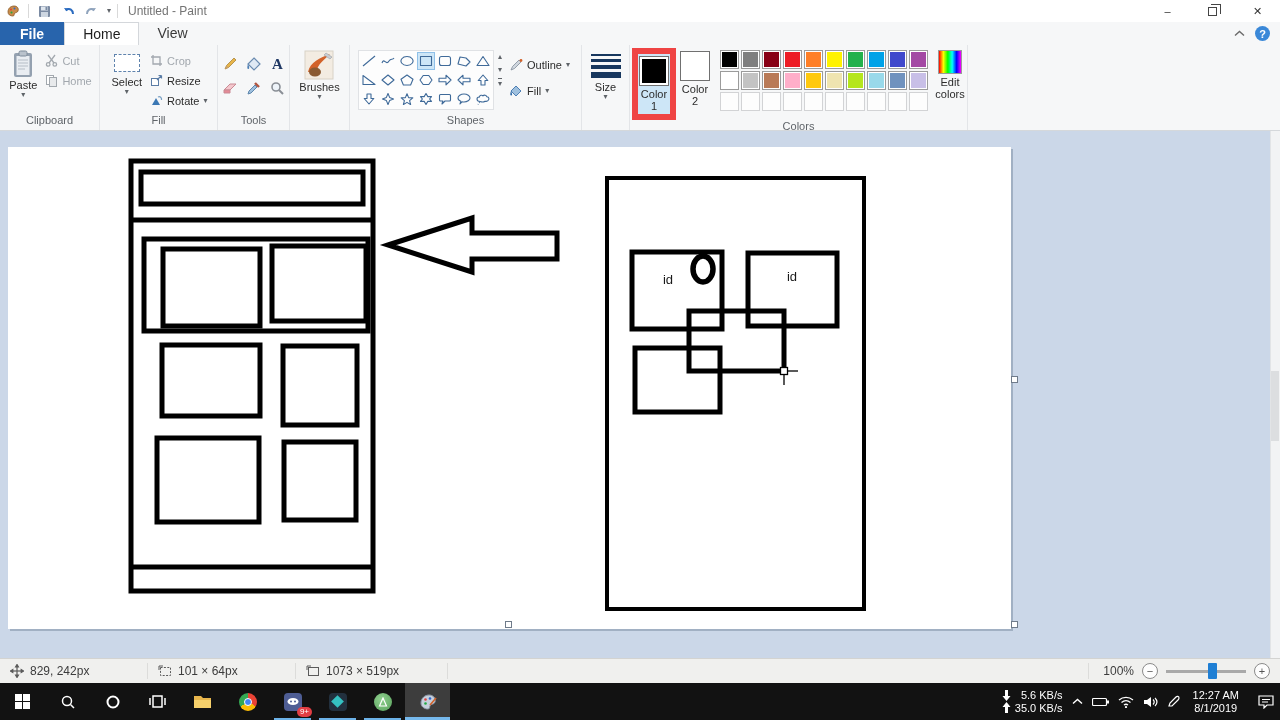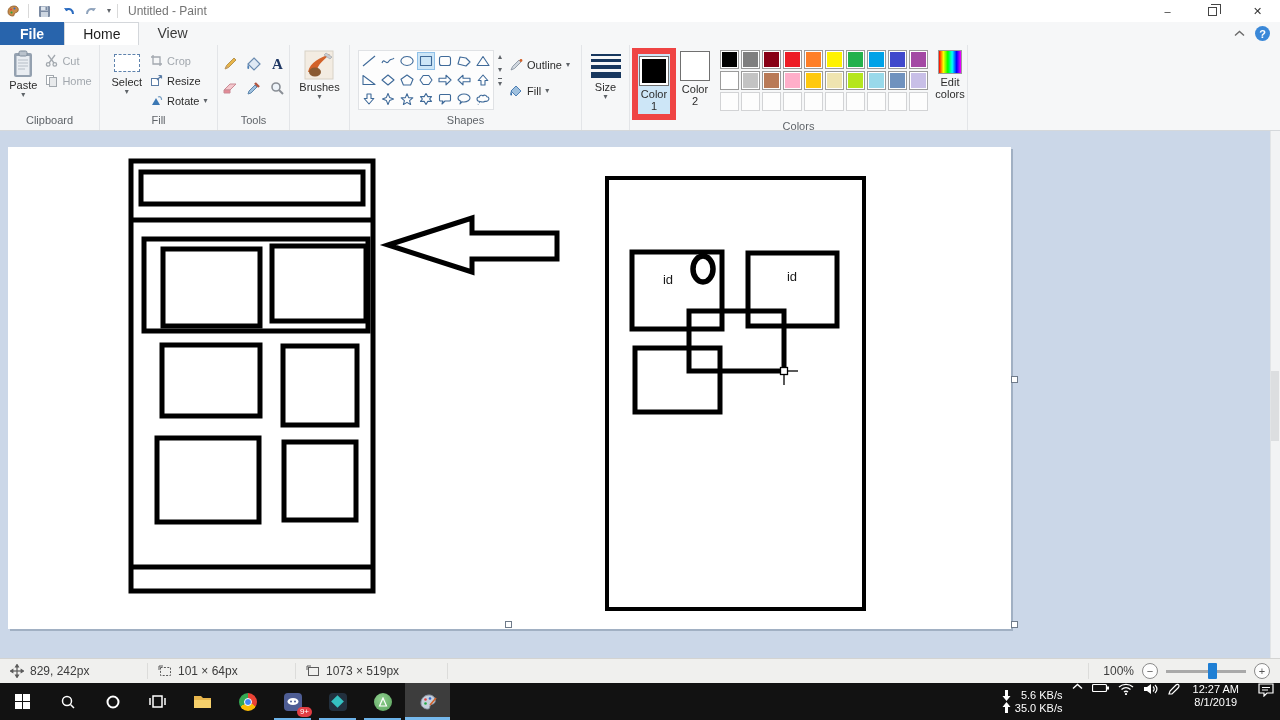--- a/index.html
+++ b/index.html
@@ -90,21 +90,21 @@
   .zthumb { position:absolute; left:42px; top:-7px; width:9px; height:16px; background:#1f7fd4; border-radius:1px; }
 
   
   .taskbar { position:absolute; top:683px; left:0; right:0; height:37px; background:#121212;
     display:flex; align-items:stretch; }
   .tbicons { display:flex; }
   .tbcell { width:45px; display:flex; align-items:center; justify-content:center; position:relative; }
   .tbcell.active { background:#3d3d3d; }
   .runline { position:absolute; bottom:0; left:4px; right:4px; height:2px; background:#6cb2e8; }
   .tbcell.active .runline { left:0; right:0; height:3px; background:#76b9ed; }
-  .tray { margin-left:auto; display:flex; gap:9px; padding-right:6px; color:#fff; }
+  .tray { margin-left:auto; display:flex; align-items:center; gap:9px; padding-right:6px; color:#fff; }
   .net { display:flex; align-items:center; gap:4px; }
   .netcol { display:flex; flex-direction:column; gap:1px; align-items:center; }
   .netnum { display:flex; flex-direction:column; align-items:flex-end; font-size:11px; line-height:13px; }
   .clock { text-align:center; font-size:11px; line-height:13px; padding:0 4px; }
   .badge { position:absolute; right:3px; bottom:3px; background:#e23e44; color:#fff; font-size:8px;
     border-radius:7px; padding:1px 3px; line-height:8px; }
 
   svg { display:block; }
 </style>
 </head>

